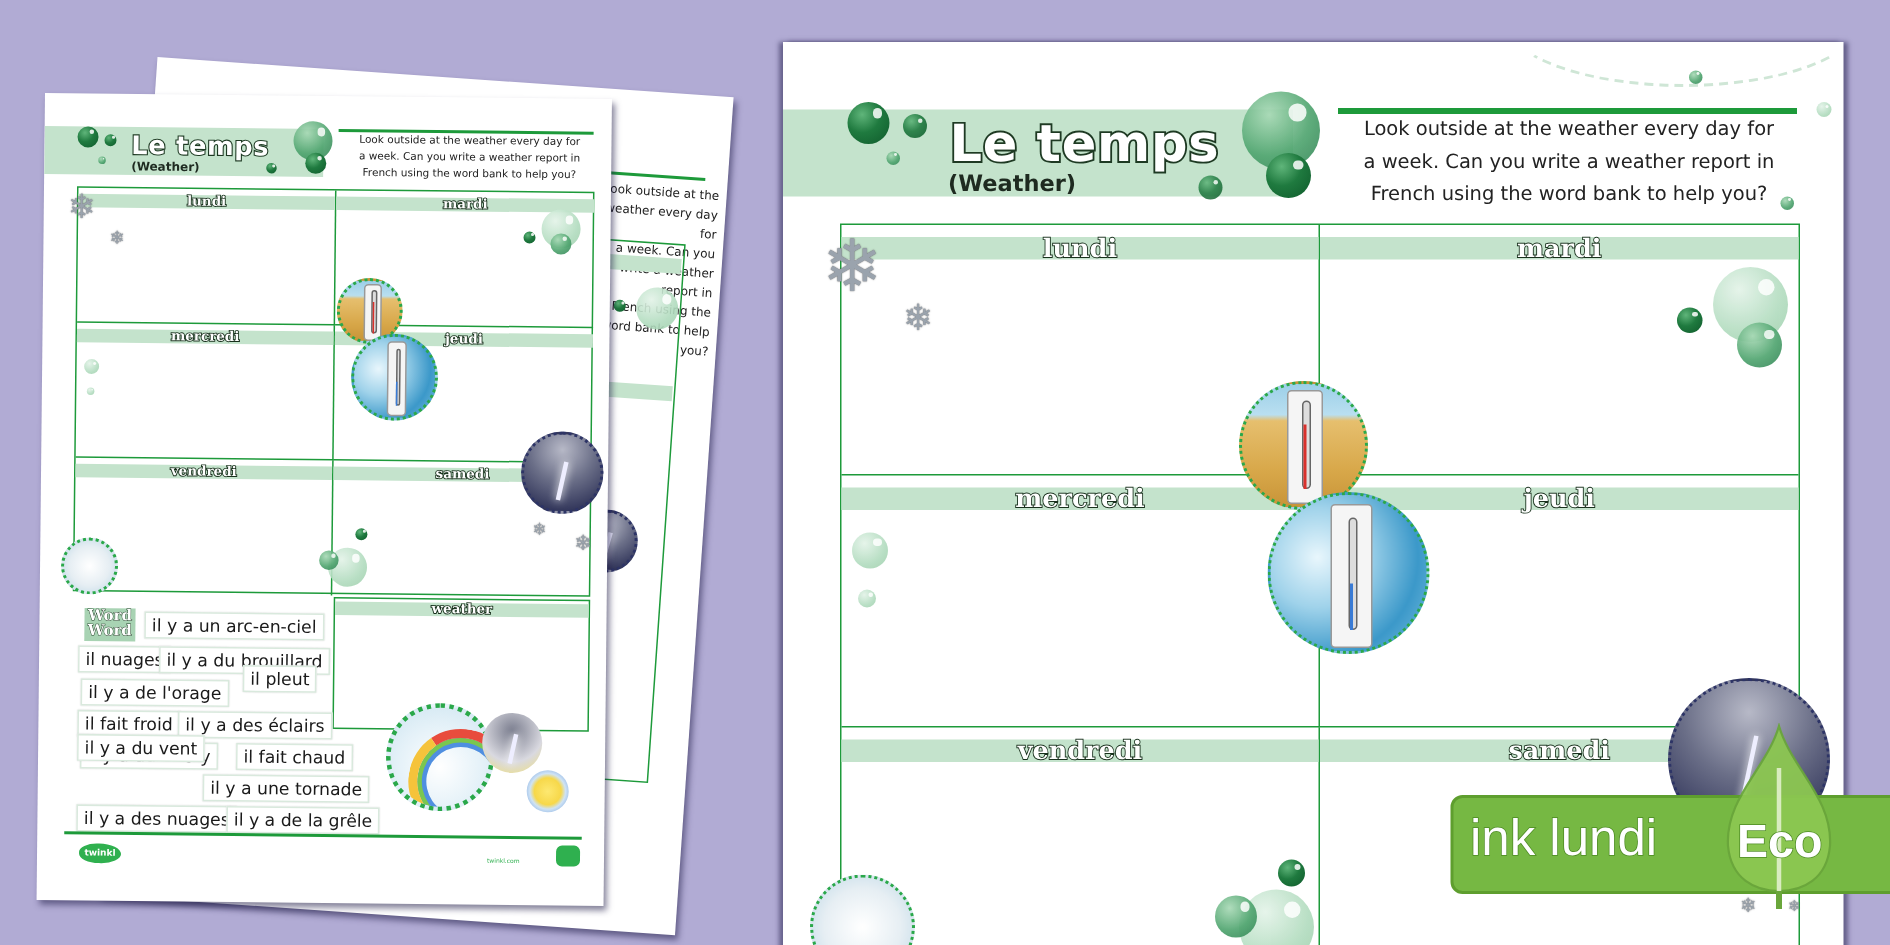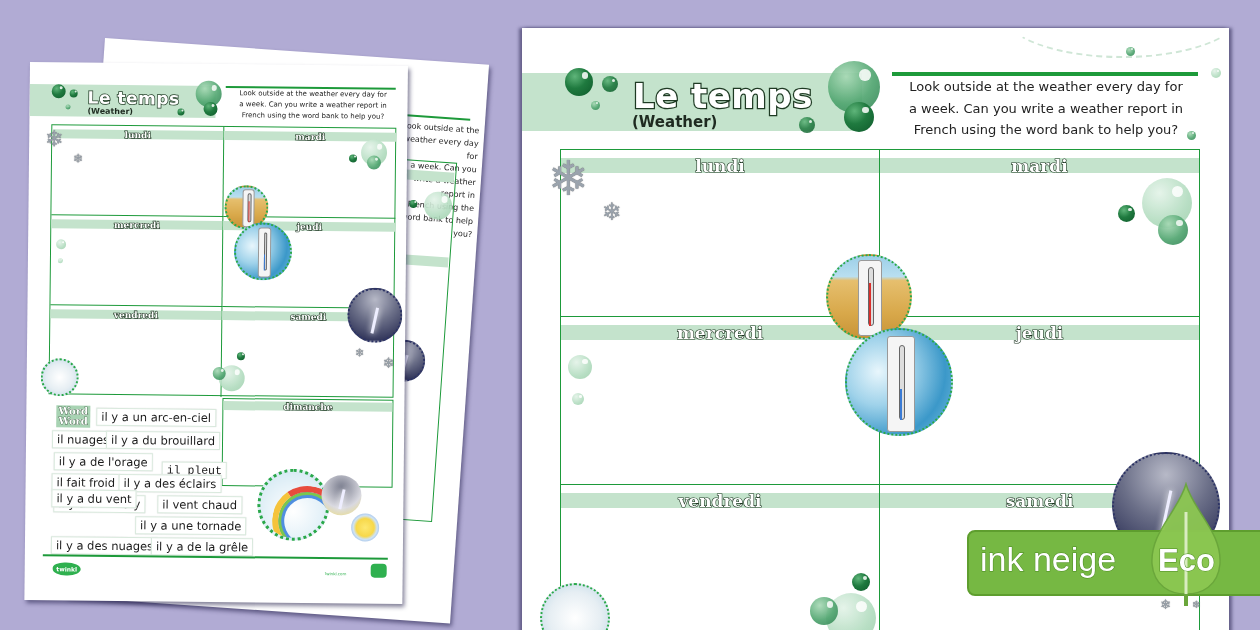--- a/index.html
+++ b/index.html
@@ -122,21 +122,21 @@
     </div>
     <div class="cell" style="left:172px;top:180px;width:172px;height:90px;border-right:none;border-bottom:none;">
       <div class="cell-band" style="top:4px;height:9px;">
           <span class="day-label" style="font-size:9px;">samedi</span>
         </div>
     </div>
   </div>
 
   <div class="grid" style="left:196px;top:334px;width:171px;height:88px;">
     <div class="cell-band" style="top:2px;height:9px;">
-        <span class="day-label" style="font-size:9px;">dimanche</span>
+        <span class="day-label" style="font-size:9px;">weather</span>
       </div>
   </div>
 
   <div class="flake" style="left:16px;top:66px;font-size:22px;">❄</div>
   <div class="flake" style="left:44px;top:90px;font-size:12px;">❄</div>
   <div class="bubble light" style="left:332px;top:74px;width:26px;height:26px;"></div>
   <div class="bubble mid" style="left:338px;top:90px;width:14px;height:14px;"></div>
   <div class="bubble dark" style="left:320px;top:89px;width:8px;height:8px;"></div>
   <div class="photo desert" style="left:196px;top:121px;width:44px;height:44px;">
     <div class="thermo red" style="left:16px;top:2px;width:12px;height:38px;"></div>
@@ -155,25 +155,25 @@
   <div class="bubble mid" style="left:186px;top:303px;width:13px;height:13px;"></div>
 
   <div class="word-bank-title" style="left:30px;top:343px;width:34px;">
     <div>Word</div>
     <div>Word</div>
   </div>
   <div class="word-chip" style="left:70px;top:345px;">il y a un arc-en-ciel</div>
   <div class="word-chip" style="left:26px;top:368px;">il nuages</div>
   <div class="word-chip" style="left:80px;top:368px;">il y a du brouillard</div>
   <div class="word-chip" style="left:28px;top:390px;">il y a de l'orage</div>
-  <div class="word-chip" style="left:136px;top:398px;font-family:Liberation Mono, monospace;">il pleut</div>
+  <div class="word-chip" style="left:136px;top:380px;">il pleut</div>
   <div class="word-chip" style="left:26px;top:411px;">il fait froid</div>
   <div class="word-chip" style="left:93px;top:411px;">il y a des éclairs</div>
   <div class="word-chip" style="left:28px;top:432px;">il y a du every</div>
-  <div class="word-chip" style="left:132px;top:432px;">il vent chaud</div>
+  <div class="word-chip" style="left:132px;top:432px;">il fait chaud</div>
   <div class="word-chip" style="left:26px;top:427px;">il y a du vent</div>
   <div class="word-chip" style="left:110px;top:453px;">il y a une tornade</div>
   <div class="word-chip" style="left:26px;top:474px;">il y a des nuages</div>
   <div class="word-chip" style="left:126px;top:474px;">il y a de la grêle</div>
 
   <div class="photo rainbow" style="left:232px;top:404px;width:72px;height:72px;">
     <div style="position:absolute;left:12px;top:14px;width:70px;height:70px;border-radius:50%;border:6px solid transparent;border-top-color:#e84c3d;border-left-color:#f5c33b;box-shadow:inset 0 0 0 3px #7ac74f, inset 0 0 0 6px #4f8fe0;transform:rotate(10deg);"></div>
   </div>
   <div class="photo storm" style="left:296px;top:410px;width:40px;height:40px;background:radial-gradient(circle at 50% 30%,#7a7d8e 0%,#d9d9e0 60%,#f1e17a 100%);border:none;"></div>
   <div style="position:absolute;left:326px;top:448px;width:28px;height:28px;border-radius:50%;background:radial-gradient(circle,#fde871 0%,#f7d84a 45%,#cfe3f5 60%,#5d8fd6 100%);"></div>
@@ -259,21 +259,21 @@
 
   <div class="photo storm" style="left:590px;top:424px;width:108px;height:108px;"></div>
 
   <div class="photo snow" style="left:18px;top:555px;width:70px;height:70px;"></div>
   <div class="bubble dark" style="left:330px;top:545px;width:18px;height:18px;"></div>
   <div class="bubble light" style="left:304px;top:565px;width:50px;height:50px;"></div>
   <div class="bubble mid" style="left:288px;top:569px;width:28px;height:28px;"></div>
 </div>
 
 <div class="eco-banner"></div>
-<div class="eco-text">ink neige</div>
+<div class="eco-text">ink lundi</div>
 <svg class="eco-leaf" viewBox="0 0 76 125">
   <path d="M38 2 C30 30 2 50 4 82 C6 104 22 112 38 112 C54 112 70 104 72 82 C74 50 46 30 38 2 Z" fill="#8cc751" stroke="#6aa63b" stroke-width="1.5" opacity="0.95"></path>
   <line x1="38" y1="30" x2="38" y2="122" stroke="#d9ecc0" stroke-width="3"></line>
   <line x1="38" y1="112" x2="38" y2="124" stroke="#6aa63b" stroke-width="4"></line>
 </svg>
 <div class="eco-label">Eco</div>
 <div class="flake" style="left:1160px;top:598px;font-size:13px;">❄</div>
 <div class="flake" style="left:1192px;top:600px;font-size:10px;">❄</div>
 
 </body></html>

